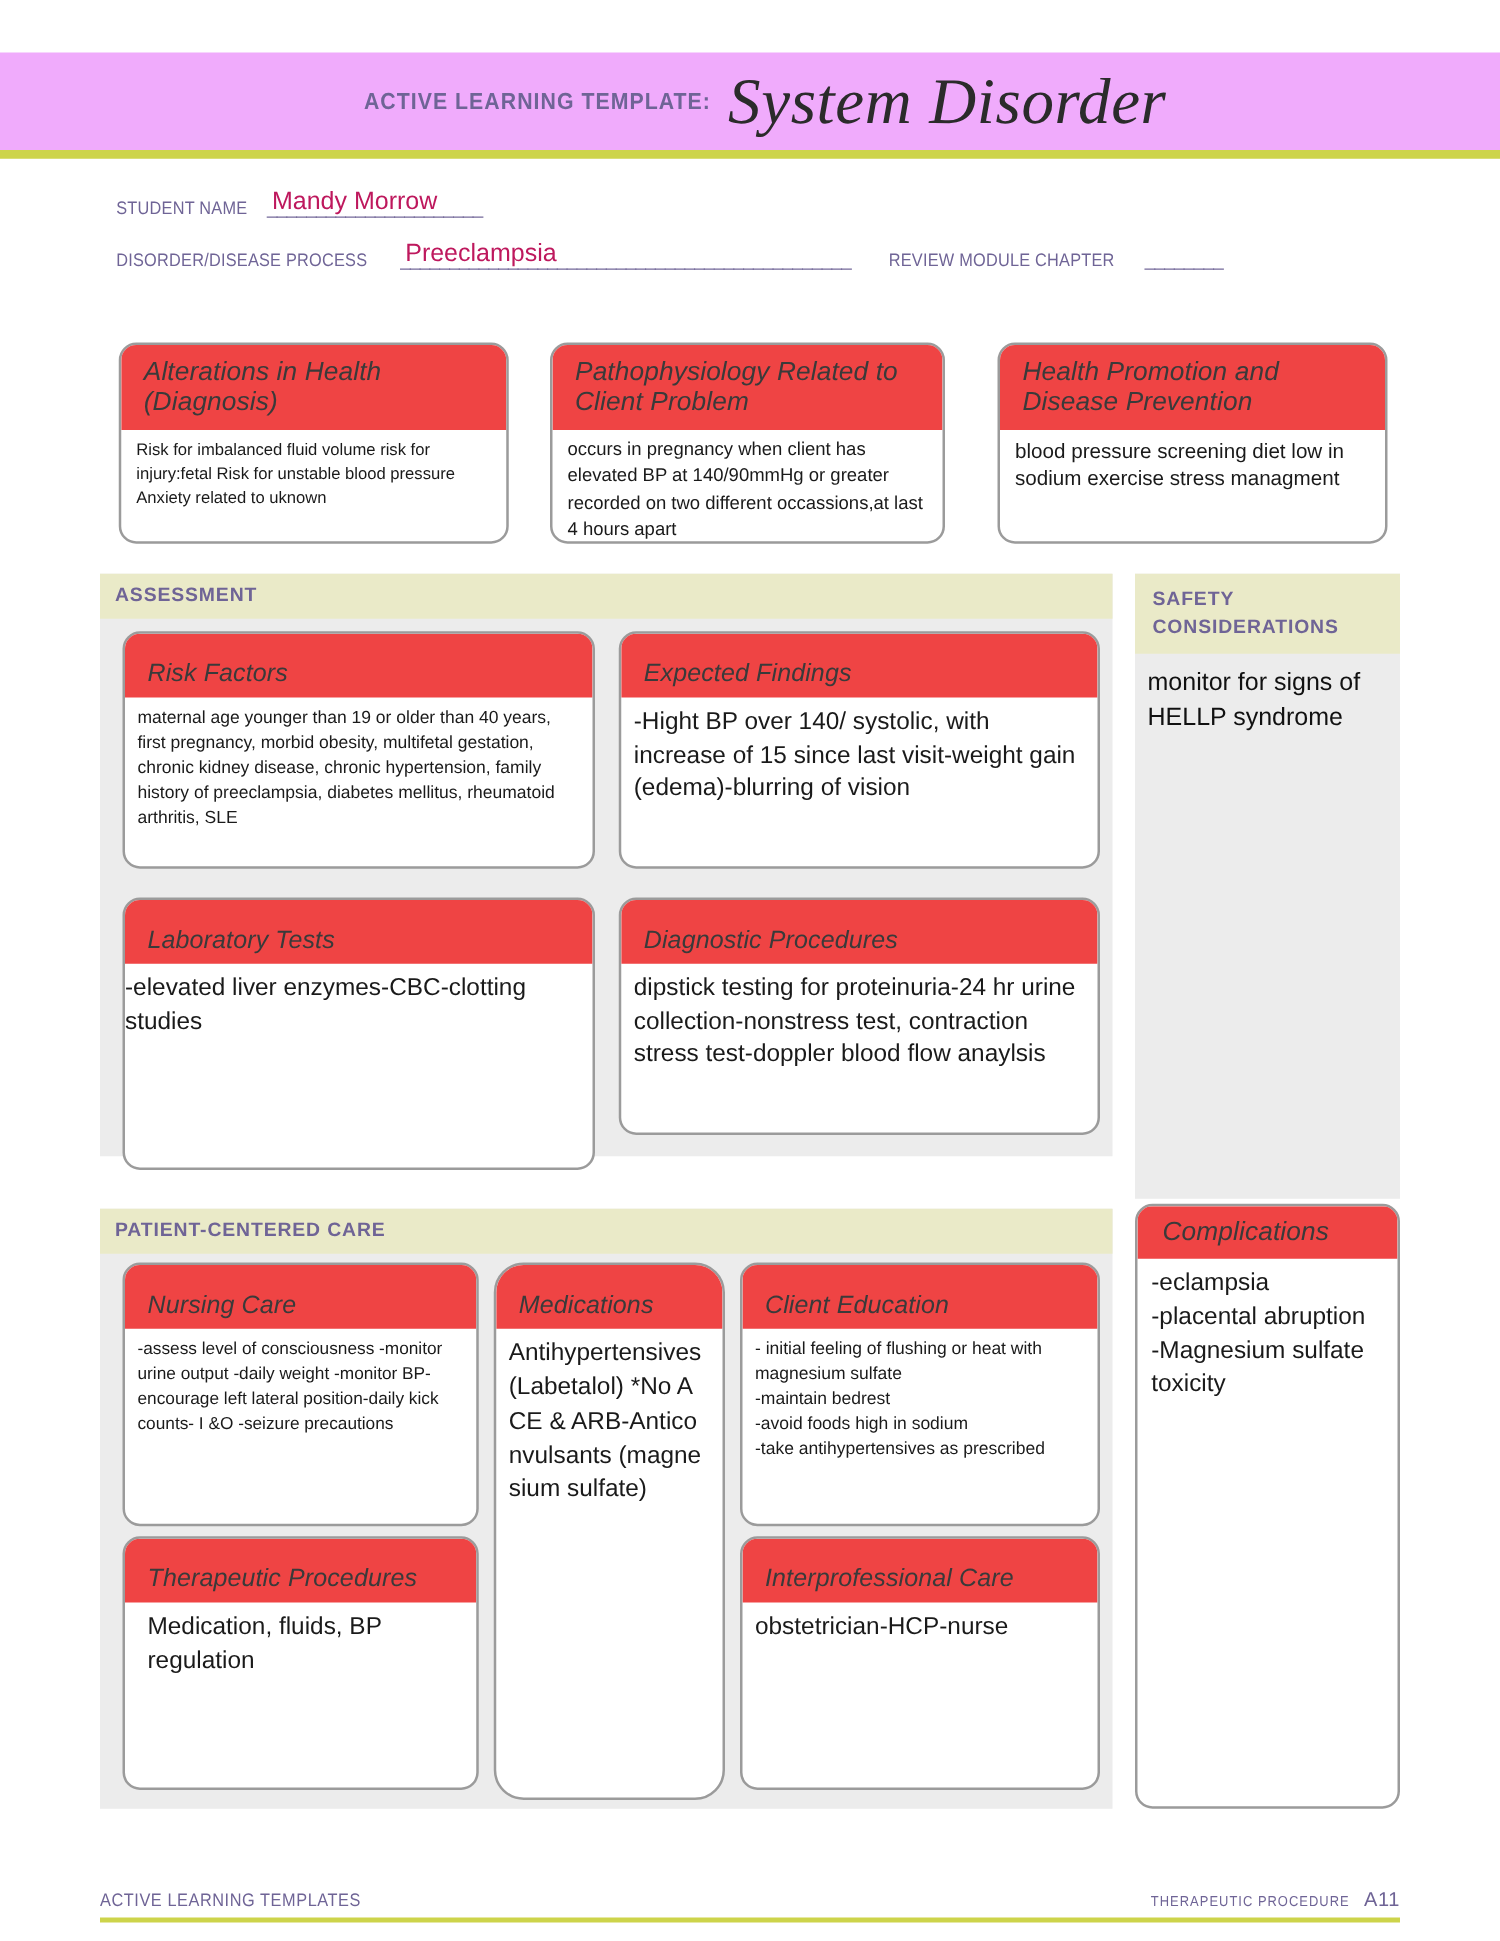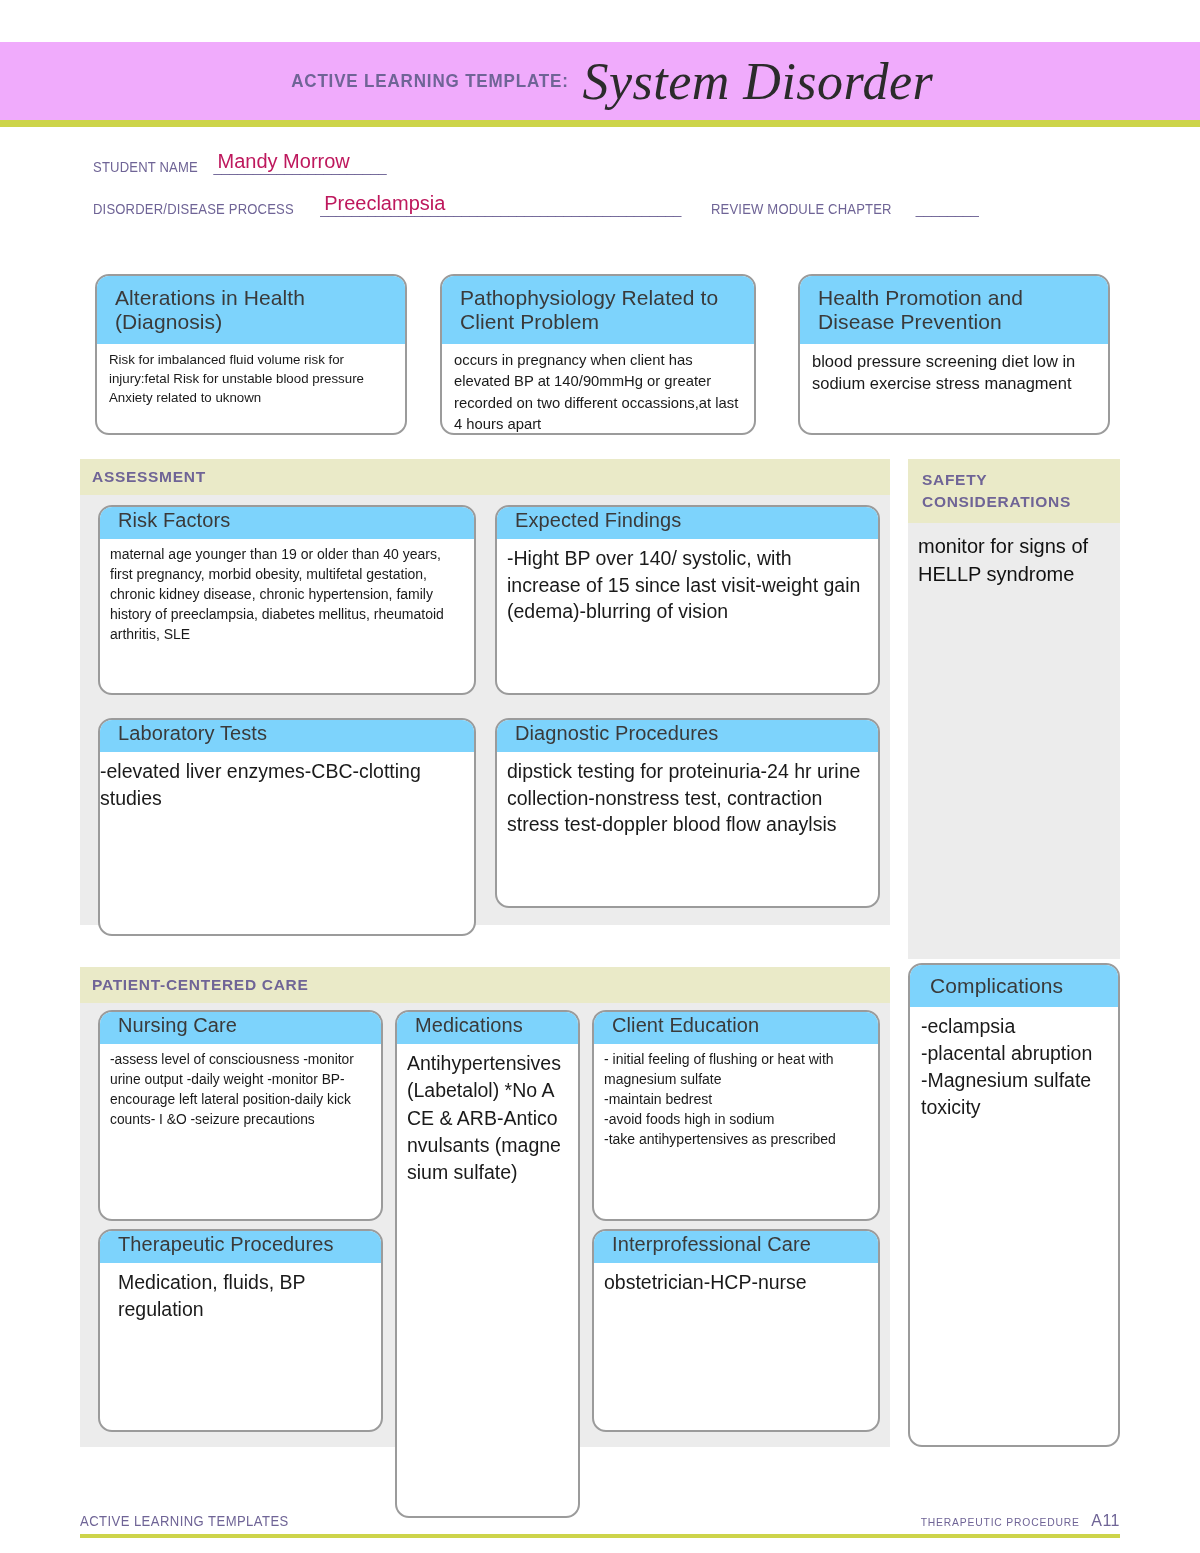--- a/index.html
+++ b/index.html
@@ -92,22 +92,23 @@
 
   
   .card {
     background: #ffffff;
     border: 2px solid #9b9b9b;
     border-radius: 14px;
     overflow: hidden;
     position: absolute;
   }
   .card-head {
-    background: #7dd3fc;
+    background: #ef4444;
     padding: 10px 12px 9px 18px;
+    font-style: italic;
   }
   .card-head .t {
     font-size: 21px;
     color: #3a3a3a;
     line-height: 1.16;
     font-weight: 400;
     letter-spacing: 0.1px;
   }
   .card-body {
     padding: 6px 10px 6px 12px;
@@ -167,26 +168,26 @@
     color: #111;
     white-space: pre-line;
   }
 
   
   #card-risk      { left: 98px;  top: 505px; width: 378px; height: 190px; }
   #card-expected  { left: 495px; top: 505px; width: 385px; height: 190px; }
   #card-lab       { left: 98px;  top: 718px; width: 378px; height: 218px; }
   #card-diag      { left: 495px; top: 718px; width: 385px; height: 190px; }
 
-  .card-head.slim { padding: 2px 12px 7px 18px; }
+  .card-head.slim { padding: 21px 12px 7px 18px; }
   .card-head.slim .t { font-size: 20px; }
 
   
   #card-nursing   { left: 98px;  top: 1010px; width: 285px; height: 211px; }
-  #card-meds      { left: 395px; top: 1010px; width: 185px; height: 508px; }
+  #card-meds      { left: 395px; top: 1010px; width: 185px; height: 430px; border-radius: 24px; }
   #card-clientedu { left: 592px; top: 1010px; width: 288px; height: 211px; }
   #card-therproc  { left: 98px;  top: 1229px; width: 285px; height: 203px; }
   #card-interprof { left: 592px; top: 1229px; width: 288px; height: 203px; }
 
   
   #card-complications {
     left: 908px; top: 963px; width: 212px; height: 484px;
   }
   #card-complications .card-head { padding: 9px 10px 9px 20px; }
   #card-complications .card-head .t { font-size: 21px; }

